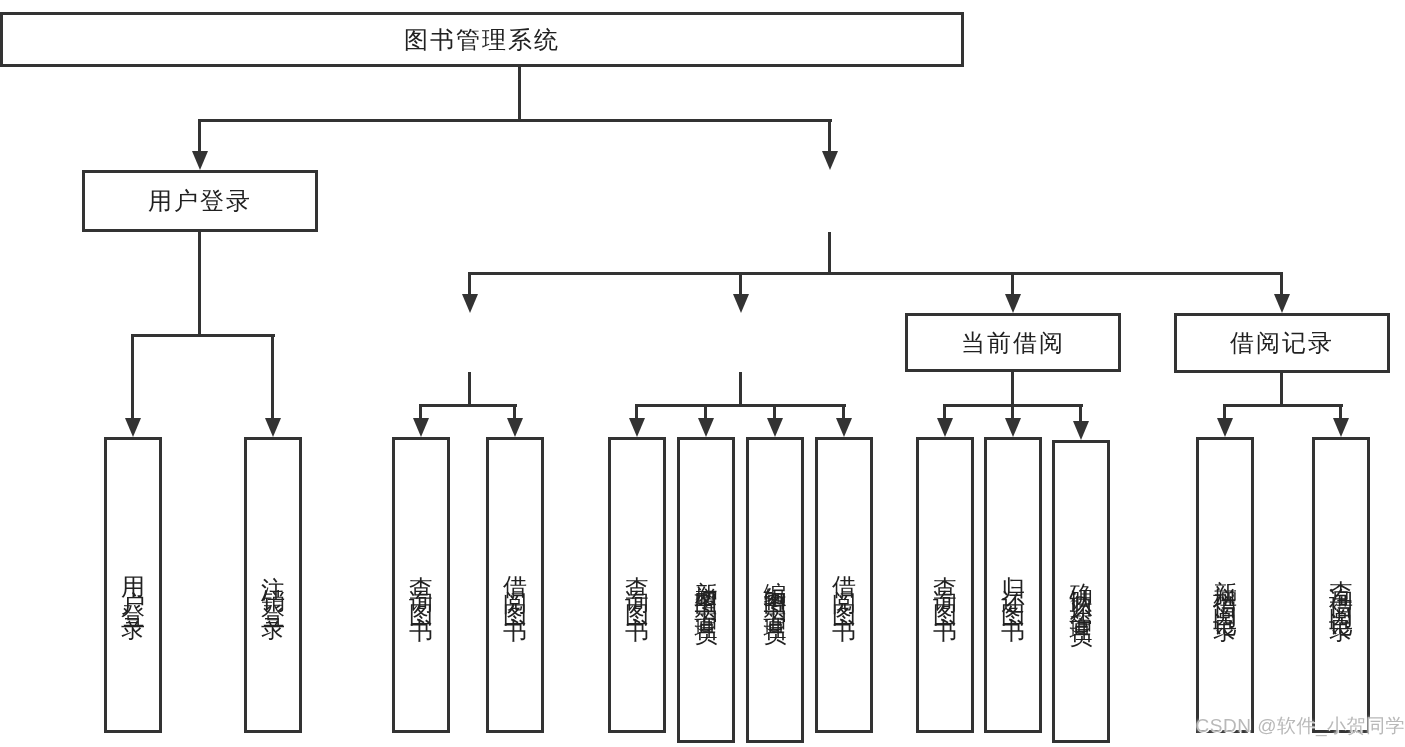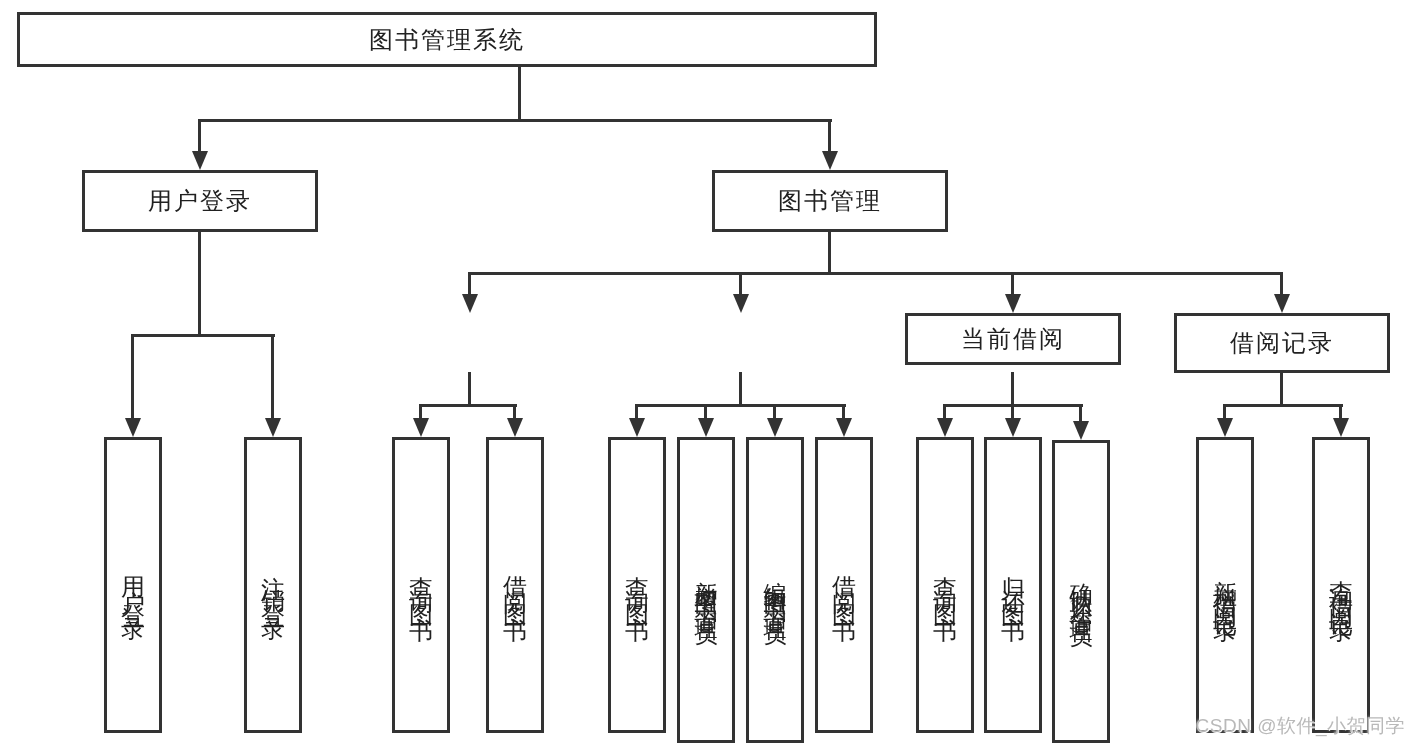--- a/index.html
+++ b/index.html
@@ -55,51 +55,50 @@
     text-shadow:0 0 3px #fff,1px 1px 0 #fff;
     font-family:"Liberation Sans","DejaVu Sans",sans-serif;
     text-align:right;
   }
 </style>
 </head>
 <body>
 
 <div class="canvas">
 
-  <div class="box h" style="left:17px;top:12px;width:860px;height:55px">图书管理系统</div>
+  <div class="box h" style="left:0;top:12px;width:964px;height:55px">图书管理系统</div>
 
   <div class="vl" style="left:518px;top:67px;height:53px"></div>
   <div class="hl" style="left:198px;top:119px;width:634px"></div>
   <div class="vl" style="left:198px;top:119px;height:32px"></div>
   <div class="arr" style="left:192px;top:151px"></div>
   <div class="vl" style="left:828px;top:119px;height:32px"></div>
   <div class="arr" style="left:822px;top:151px"></div>
 
   <div class="box h" style="left:82px;top:170px;width:236px;height:62px">用户登录</div>
-  <div class="box h" style="left:712px;top:170px;width:236px;height:62px">图书管理</div>
 
   <div class="vl" style="left:198px;top:232px;height:103px"></div>
   <div class="hl" style="left:131px;top:334px;width:144px"></div>
   <div class="vl" style="left:131px;top:334px;height:84px"></div>
   <div class="arr" style="left:125px;top:418px"></div>
   <div class="vl" style="left:271px;top:334px;height:84px"></div>
   <div class="arr" style="left:265px;top:418px"></div>
 
   <div class="vl" style="left:828px;top:232px;height:41px"></div>
   <div class="hl" style="left:468px;top:272px;width:815px"></div>
   <div class="vl" style="left:468px;top:272px;height:22px"></div>
   <div class="arr" style="left:462px;top:294px"></div>
   <div class="vl" style="left:739px;top:272px;height:22px"></div>
   <div class="arr" style="left:733px;top:294px"></div>
   <div class="vl" style="left:1011px;top:272px;height:22px"></div>
   <div class="arr" style="left:1005px;top:294px"></div>
   <div class="vl" style="left:1280px;top:272px;height:22px"></div>
   <div class="arr" style="left:1274px;top:294px"></div>
 
-  <div class="box h" style="left:905px;top:313px;width:216px;height:52px">当前借阅</div>
+  <div class="box h" style="left:905px;top:313px;width:216px;height:59px">当前借阅</div>
   <div class="box h" style="left:1174px;top:313px;width:216px;height:60px">借阅记录</div>
 
   <div class="vl" style="left:468px;top:372px;height:33px"></div>
   <div class="hl" style="left:419px;top:404px;width:98px"></div>
   <div class="vl" style="left:419px;top:404px;height:14px"></div>
   <div class="arr" style="left:413px;top:418px"></div>
   <div class="vl" style="left:513px;top:404px;height:14px"></div>
   <div class="arr" style="left:507px;top:418px"></div>
 
   <div class="vl" style="left:739px;top:372px;height:33px"></div>

